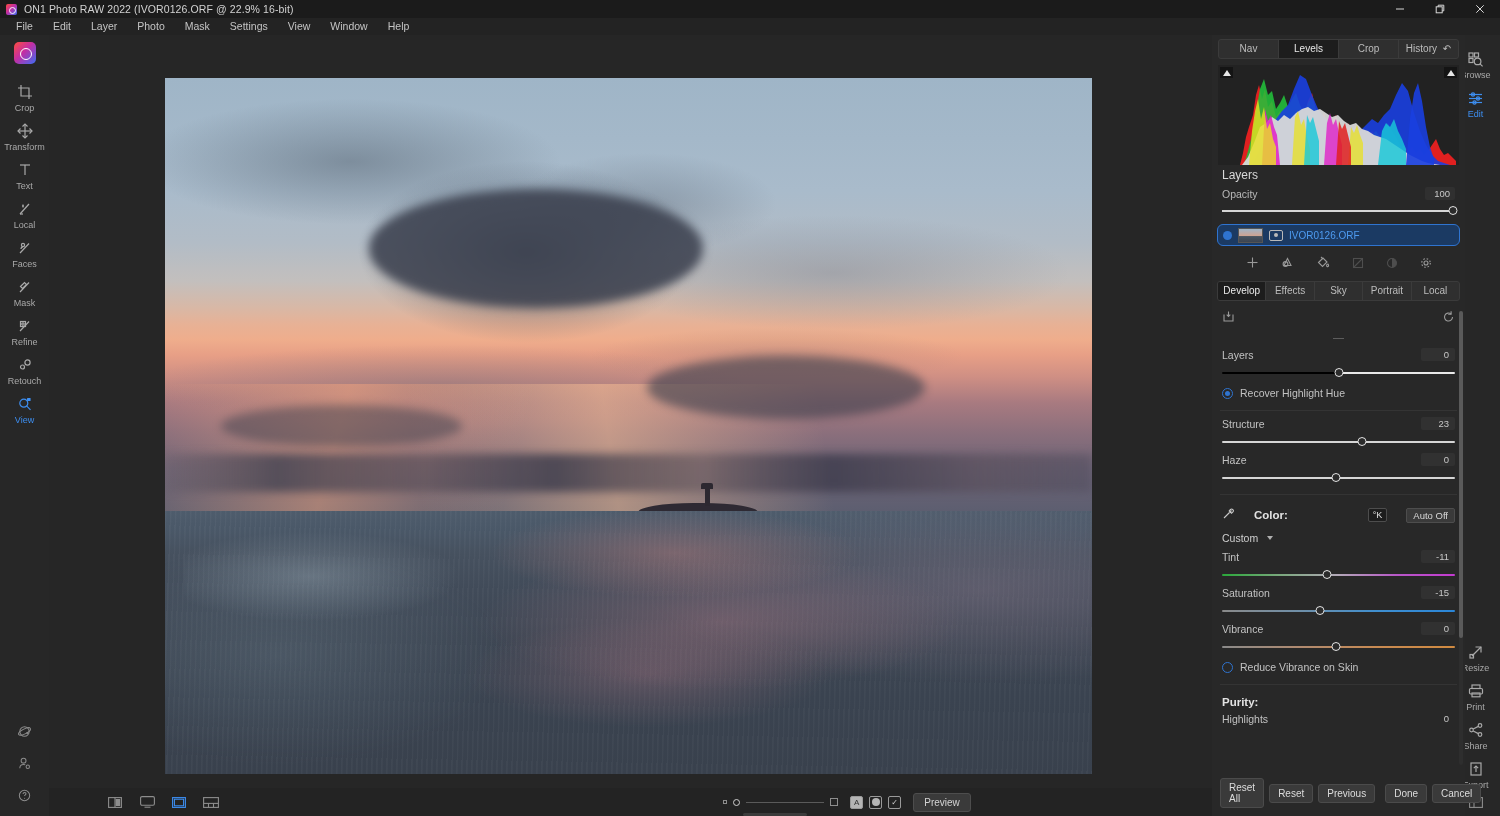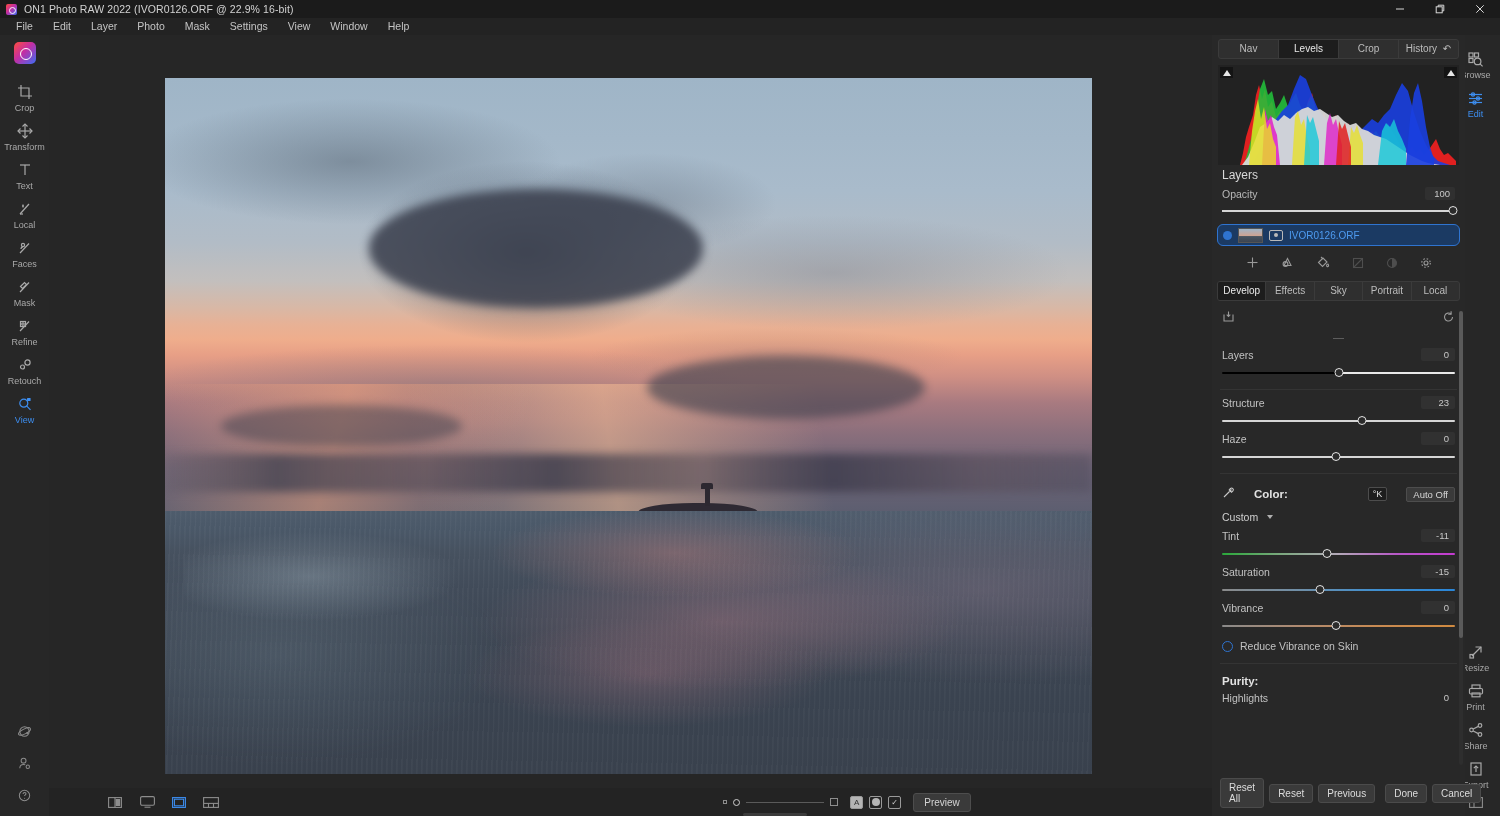--- a/index.html
+++ b/index.html
@@ -743,20 +743,24 @@
           <div class="row">
             <span class="name">Layers</span>
             <span class="val">0</span>
           </div>
           <div class="gslider">
             <span class="track t-blacks"></span>
             <span class="knob" style="left:50%"></span>
           </div>
         </div>
 
+        <div class="toggle-row">
+          <span class="toggle-o on"></span>
+          <span class="lbl">Recover Highlight Hue</span>
+        </div>
 
         <div class="divider"></div>
 
         <div class="ctrl">
           <div class="row">
             <span class="name">Structure</span>
             <span class="val">23</span>
           </div>
           <div class="gslider">
             <span class="track t-plain"></span>

